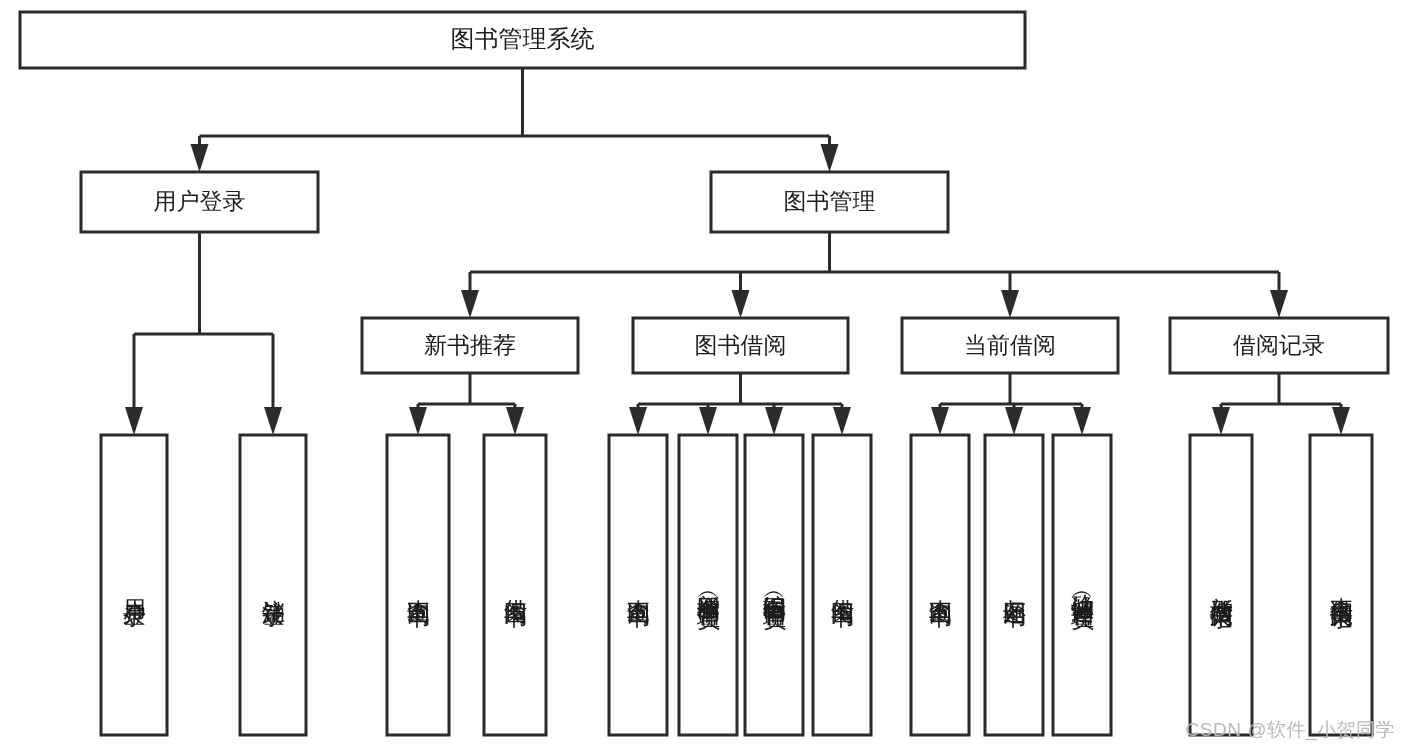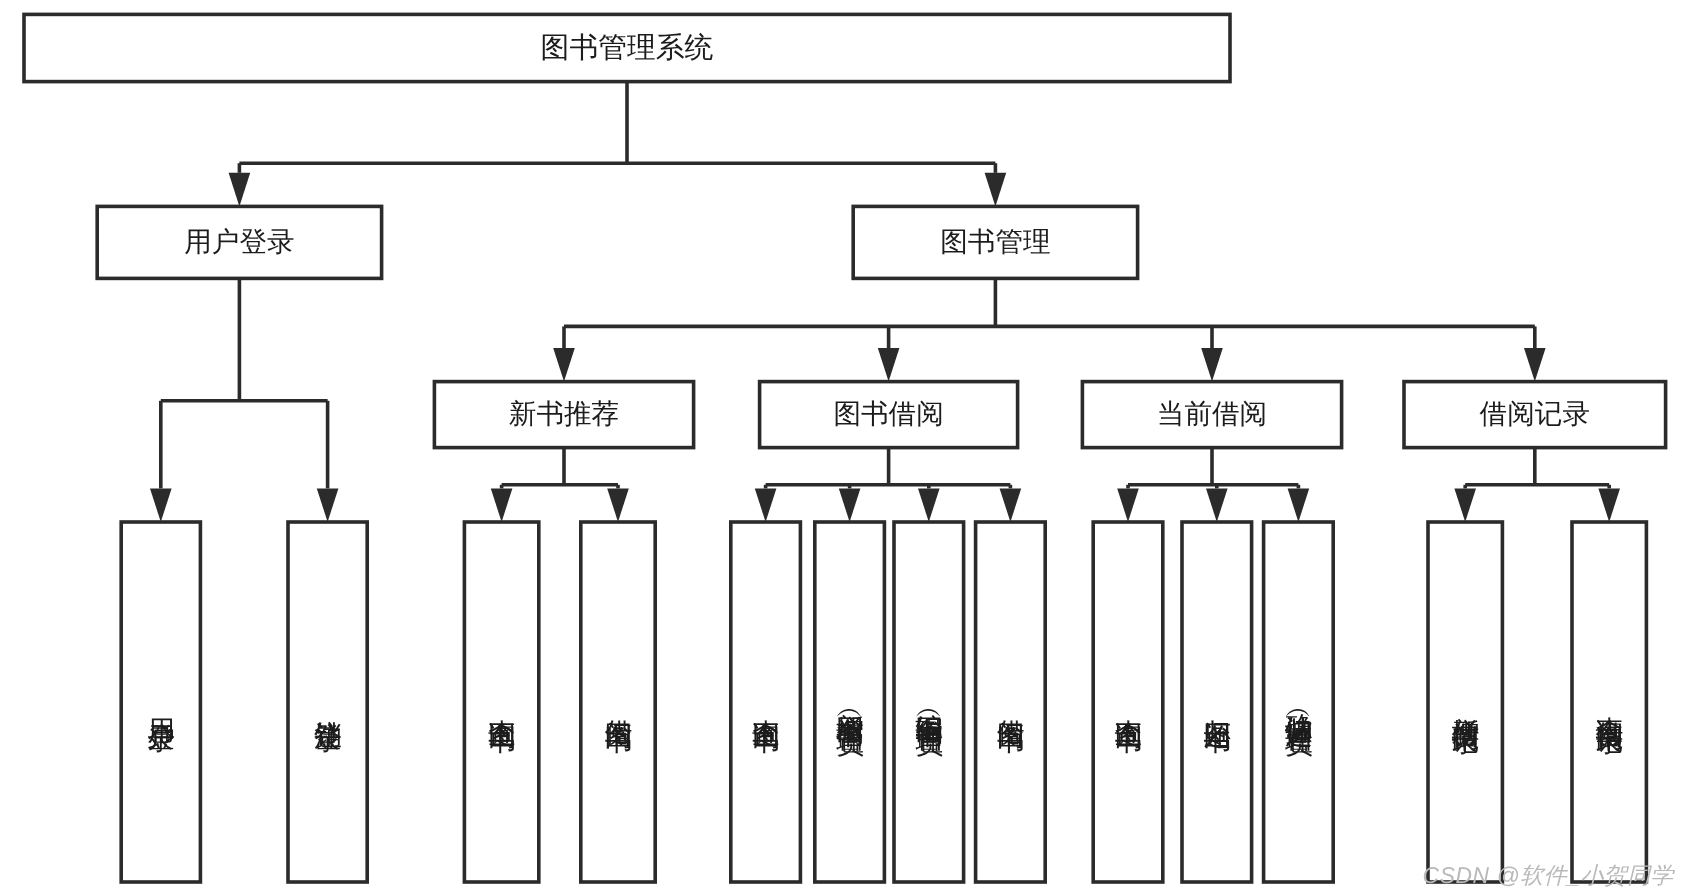--- a/index.html
+++ b/index.html
@@ -74,21 +74,20 @@
   }
   .watermark {
     position: absolute;
     right: 10px;
     bottom: 4px;
     font-family: "Liberation Sans", sans-serif;
     font-size: 19px;
     color: #b9b9b9;
     letter-spacing: 0.5px;
     white-space: nowrap;
-    font-style: italic;
   }
 </style>
 </head>
 <body>
 
 <div id="diagram-root">
   <svg class="flow" viewBox="0 0 1405 747">
     <g id="edges-layer">
         <g>
           <line x1="522.5" y1="68" x2="522.5" y2="136" class="edge-line"></line>

